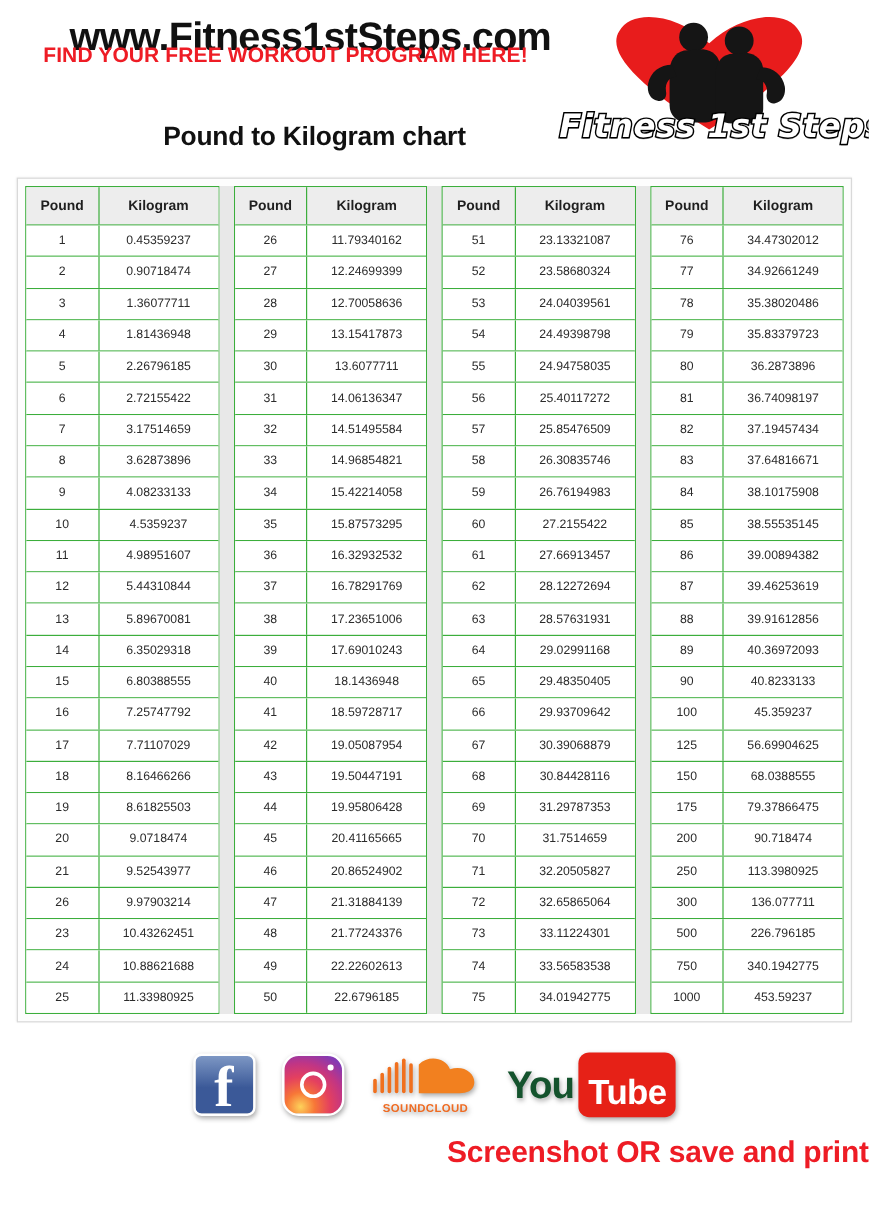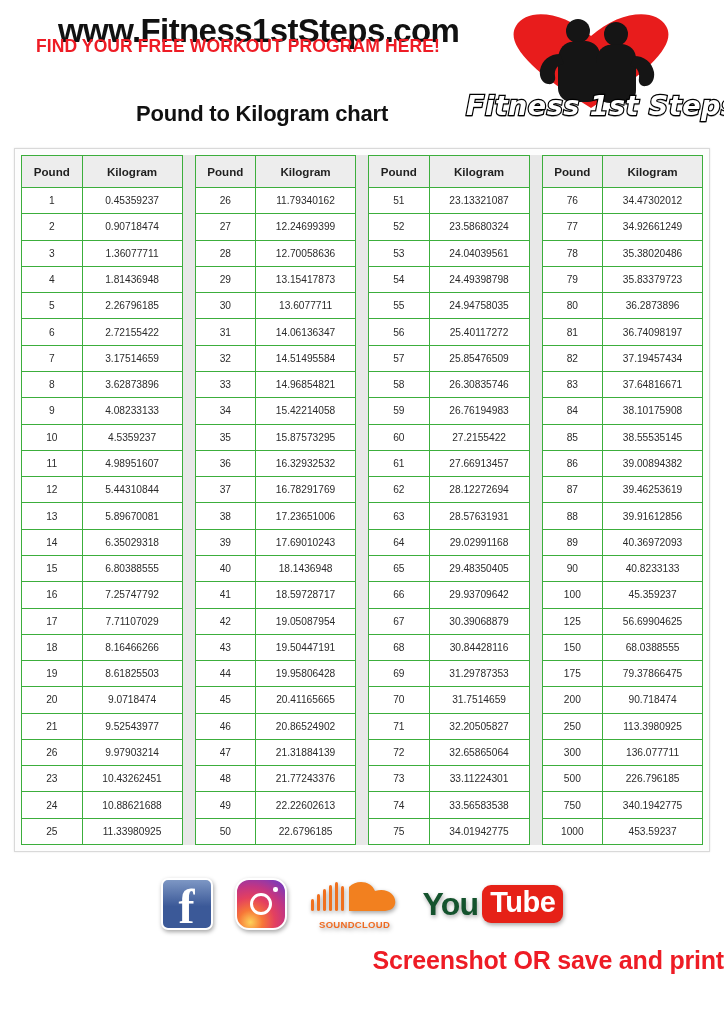--- a/index.html
+++ b/index.html
@@ -245,21 +245,21 @@
     font-family: "Liberation Sans", sans-serif;
     line-height: 1;
   }
   .yt .tube {
     background: #e62117;
     color: #ffffff;
     font-size: 29px;
     font-weight: bold;
     letter-spacing: -0.5px;
     border-radius: 9px;
-    padding: 2px 8px 4px 8px;
+    padding: 19px 8px 4px 8px;
     font-family: "Liberation Sans", sans-serif;
     line-height: 1.08;
   }
 
   
   .footer-note {
     position: absolute;
     left: 0;
     top: 946px;
     width: 724px;

